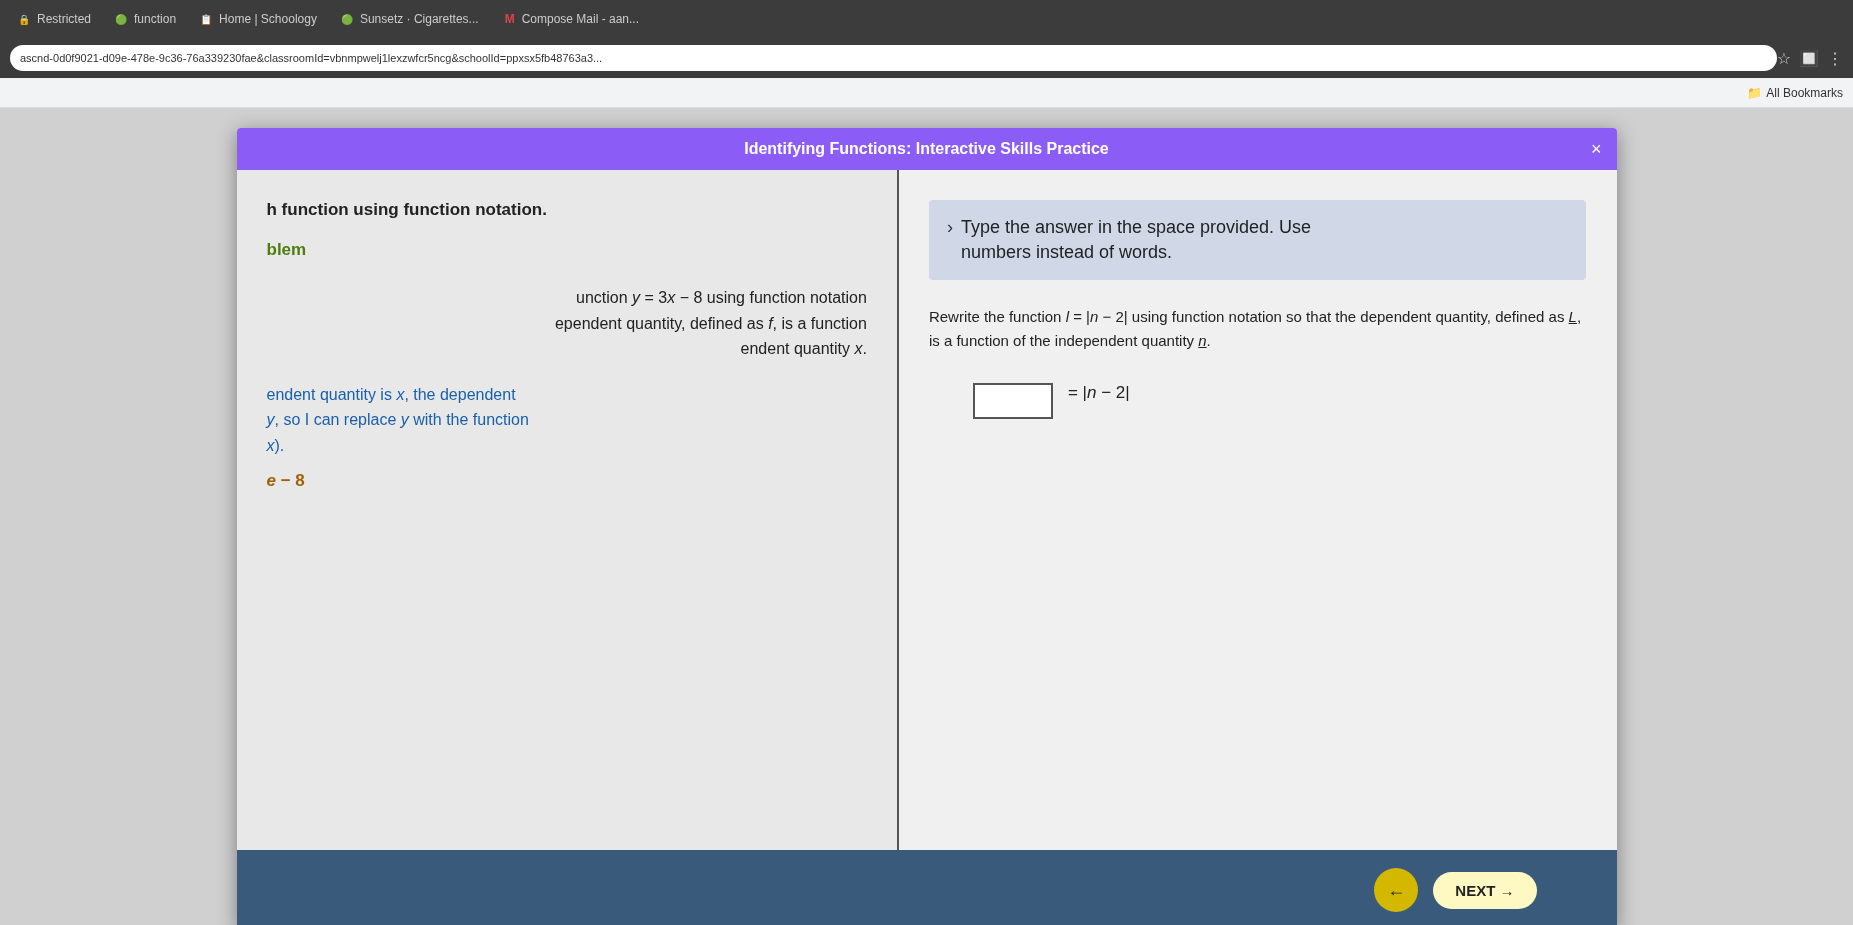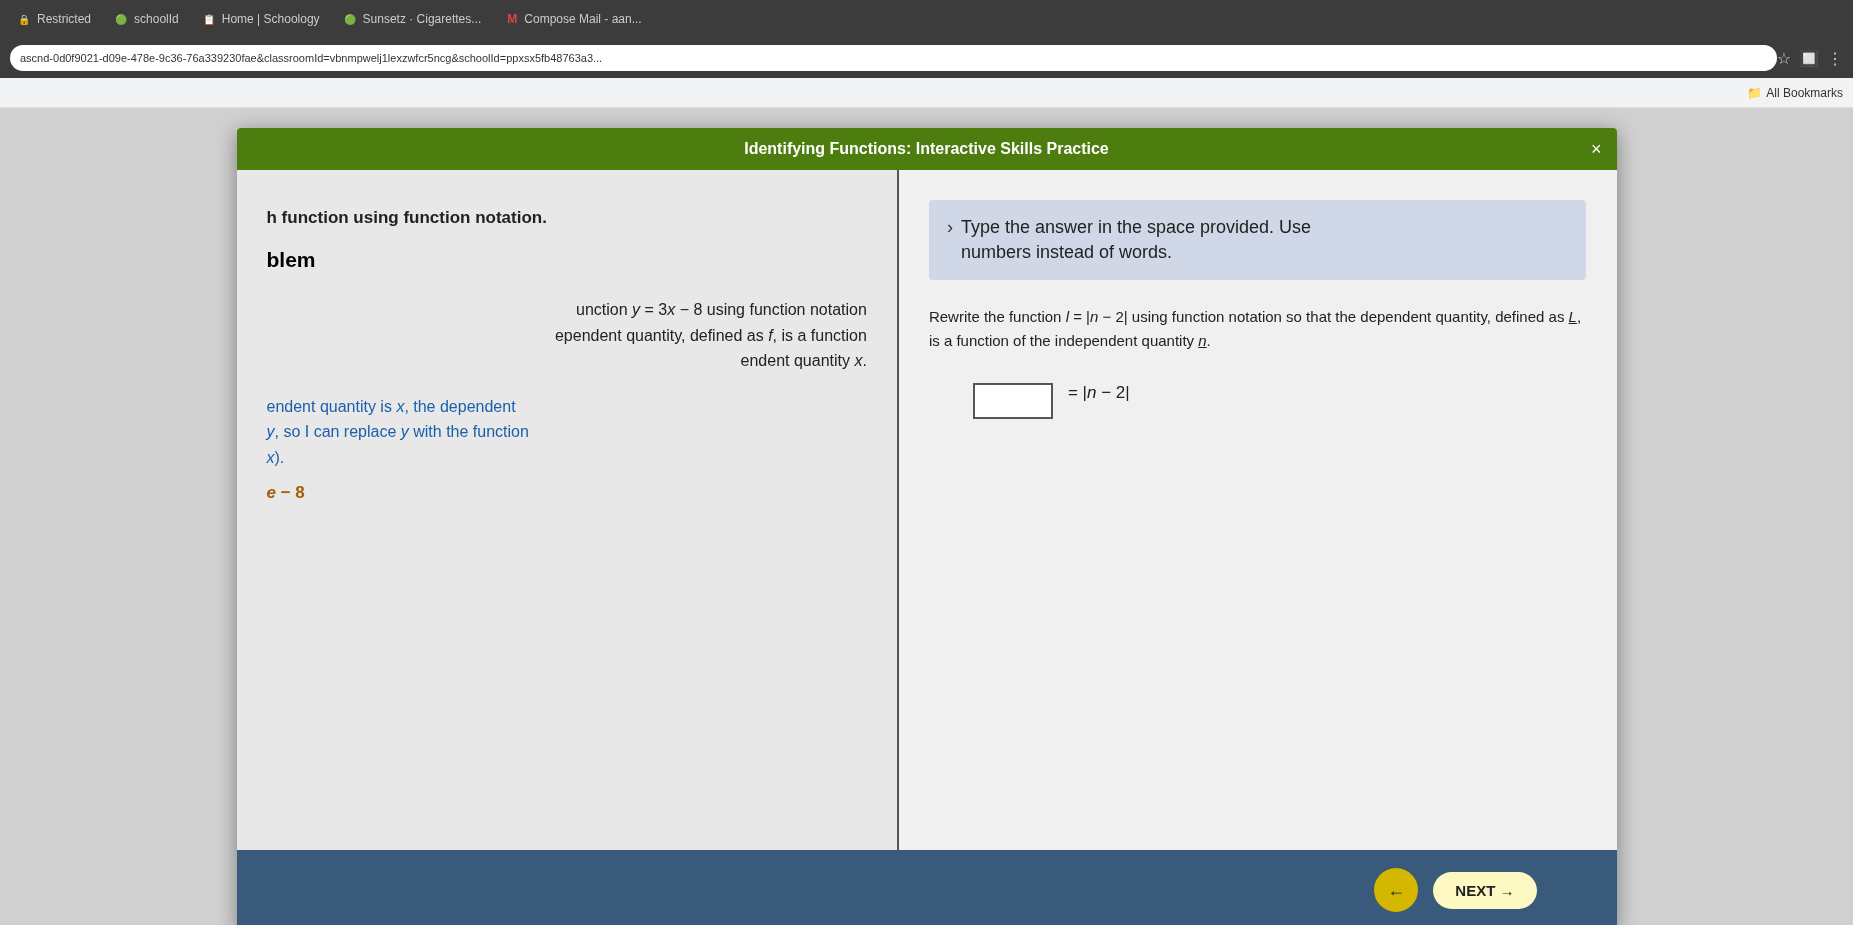--- a/index.html
+++ b/index.html
@@ -117,21 +117,21 @@
       background: #f0f0f0;
       border-radius: 4px;
       box-shadow: 0 4px 20px rgba(0,0,0,0.4);
       width: 1380px;
       max-height: 830px;
       overflow: hidden;
       position: relative;
     }
 
     .modal-header {
-      background: #4d7c0f;
+      background: #8b5cf6;
       color: white;
       text-align: center;
       padding: 12px;
       font-size: 16px;
       font-weight: bold;
       position: relative;
     }
 
     .modal-close {
       position: absolute;
@@ -146,37 +146,37 @@
     }
 
     .modal-body {
       display: flex;
       height: 680px;
     }
 
     
     .left-panel {
       width: 48%;
-      padding: 38px 30px;
+      padding: 30px 30px;
       background: #e8e8e8;
       border-right: 2px solid #555;
       overflow-y: auto;
     }
 
     .left-instruction {
       font-size: 17px;
       font-weight: bold;
       color: #222;
       margin-bottom: 20px;
     }
 
     .left-problem-label {
-      font-size: 21px;
-      font-weight: bold;
-      color: #000000;
+      font-size: 17px;
+      font-weight: bold;
+      color: #4d7c0f;
       margin-bottom: 25px;
       margin-top: 20px;
     }
 
     .left-problem-text {
       font-size: 16px;
       color: #222;
       margin-bottom: 20px;
       line-height: 1.6;
       text-align: right;
@@ -299,21 +299,21 @@
 <body>
 
 <div class="chrome-bar">
   <div class="tab-row">
     <div class="tab-item">
       <div class="tab-favicon">🔒</div>
       <span>Restricted</span>
     </div>
     <div class="tab-item">
       <div class="tab-favicon">🟢</div>
-      <span>schoolId</span>
+      <span>function</span>
     </div>
     <div class="tab-item">
       <div class="tab-favicon">📋</div>
       <span>Home | Schoology</span>
     </div>
     <div class="tab-item">
       <div class="tab-favicon">🟢</div>
       <span>Sunsetz · Cigarettes...</span>
     </div>
     <div class="tab-item">

